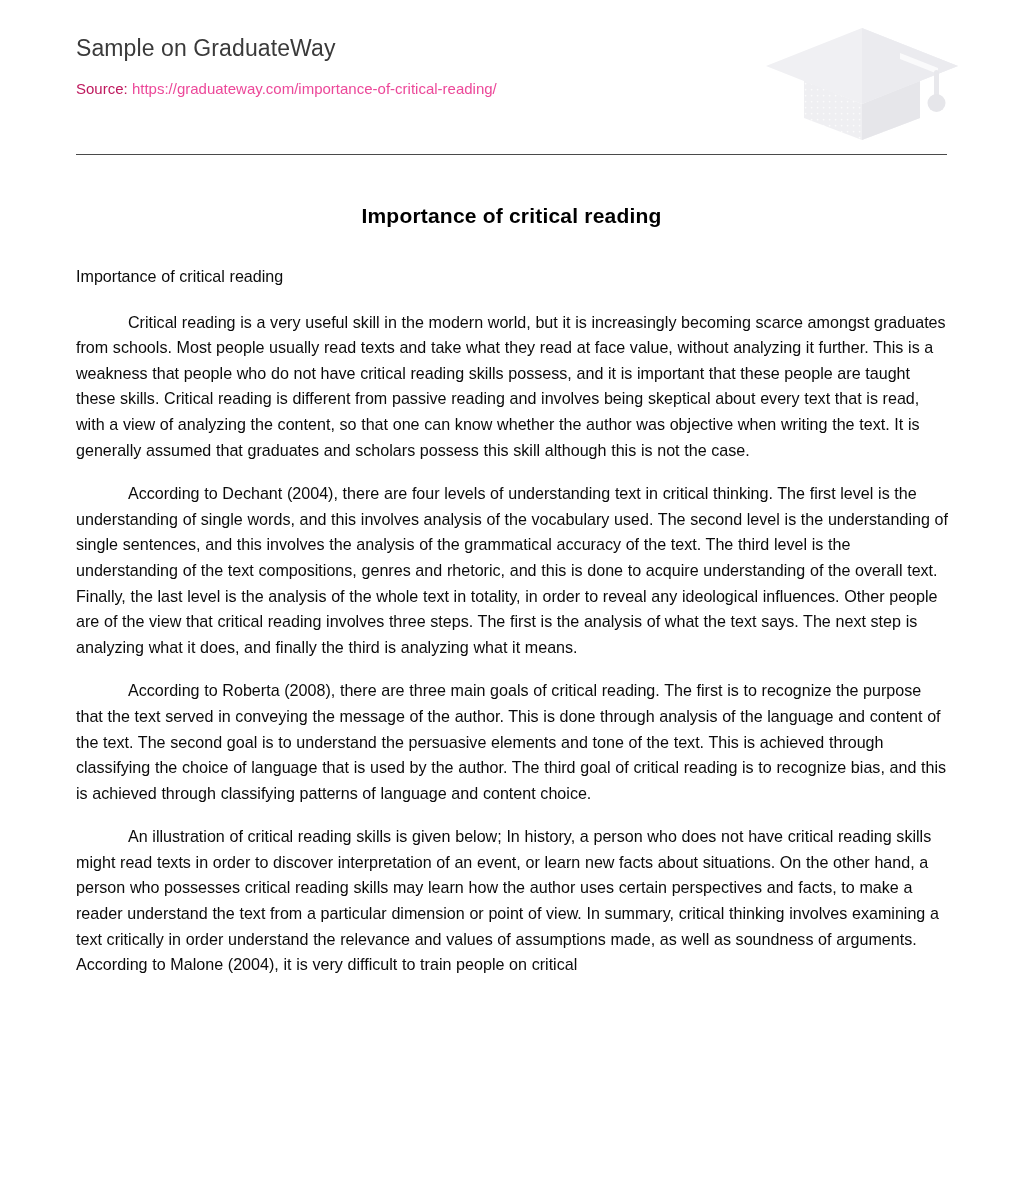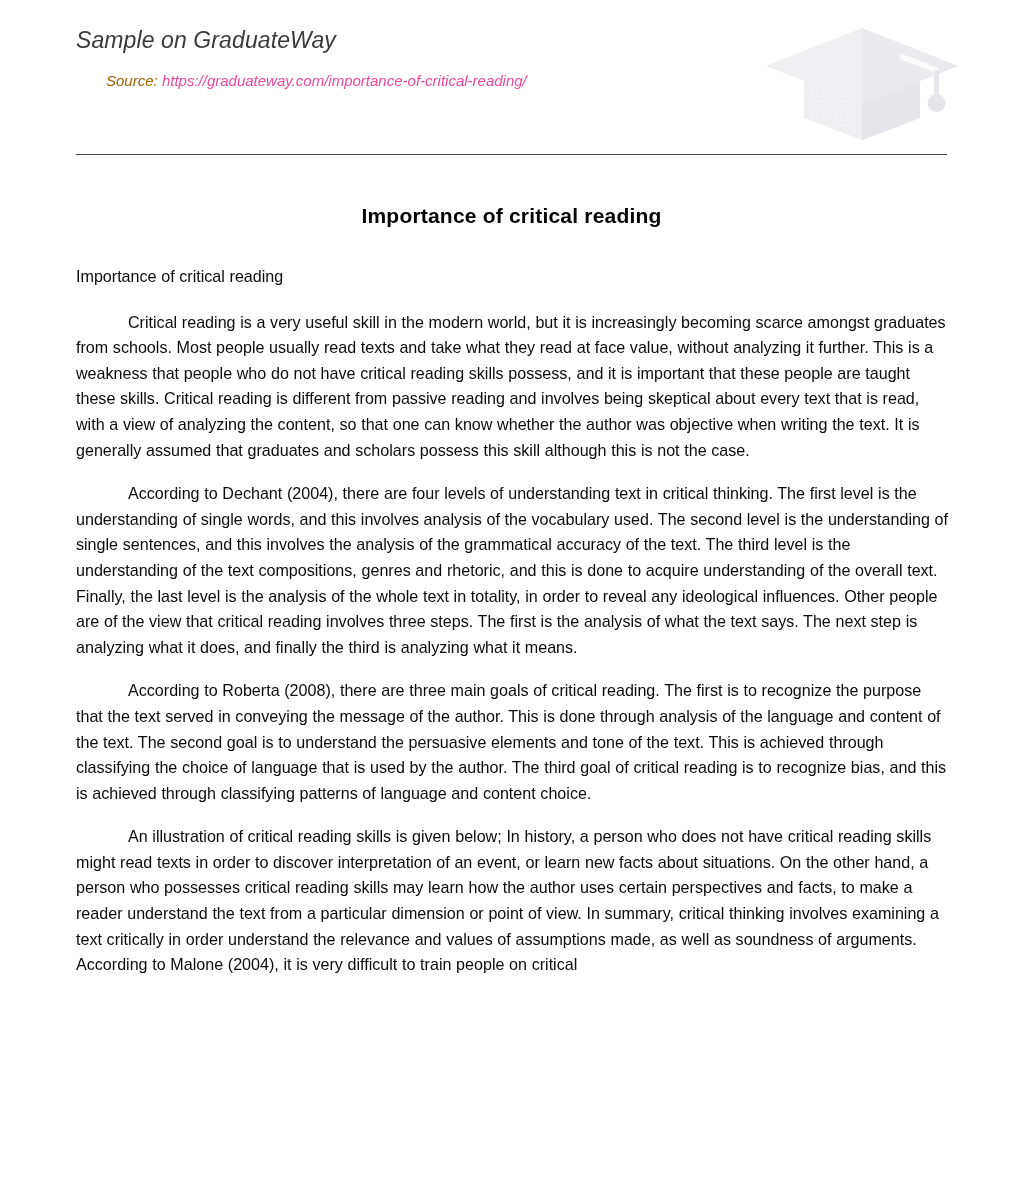--- a/index.html
+++ b/index.html
@@ -20,42 +20,40 @@
     position: relative;
     width: 1024px;
     height: 1178px;
     box-sizing: border-box;
   }
 
   
   .header {
     position: absolute;
     left: 76px;
-    top: 26px;
+    top: 34px;
     width: 872px;
-    font-style: italic;
   }
   .brand-title {
     font-size: 23px;
     font-weight: 400;
     color: #3a3a3a;
     line-height: 1.25;
     letter-spacing: 0.1px;
     margin: 0;
   }
   .source-line {
     margin-top: 16px;
     font-size: 15px;
     line-height: 1.3;
     white-space: nowrap;
   }
   .source-label {
-    color: #a16207;
+    color: #be185d;
     font-weight: 500;
-    margin-left: 30px;
   }
   .source-url {
     color: #ec4899;
     font-weight: 400;
   }
 
   
   .logo {
     position: absolute;
     right: 62px;

